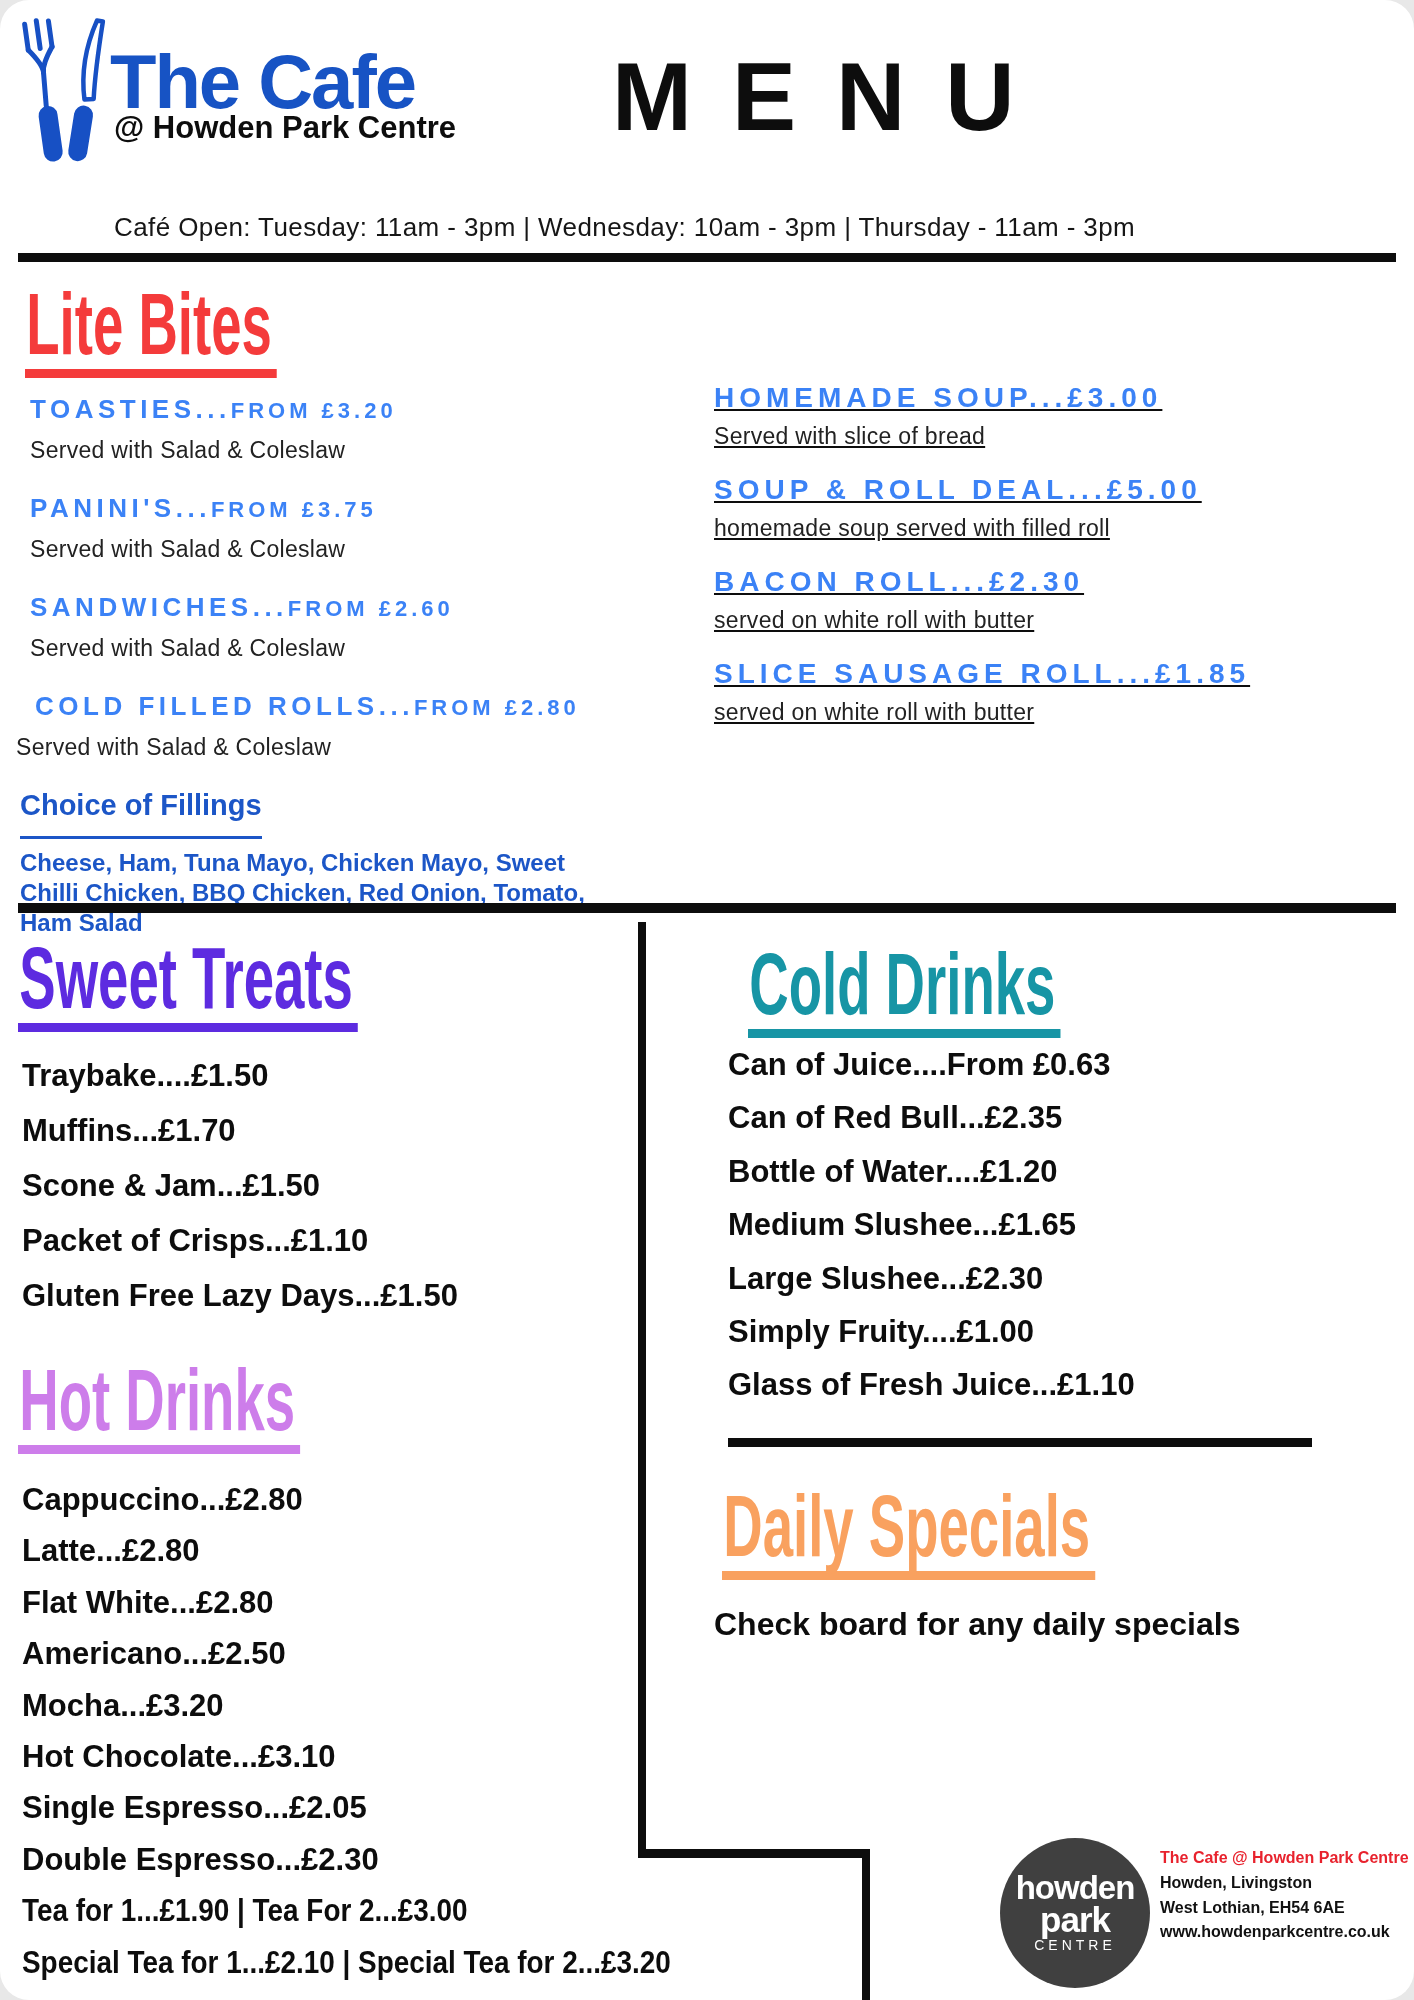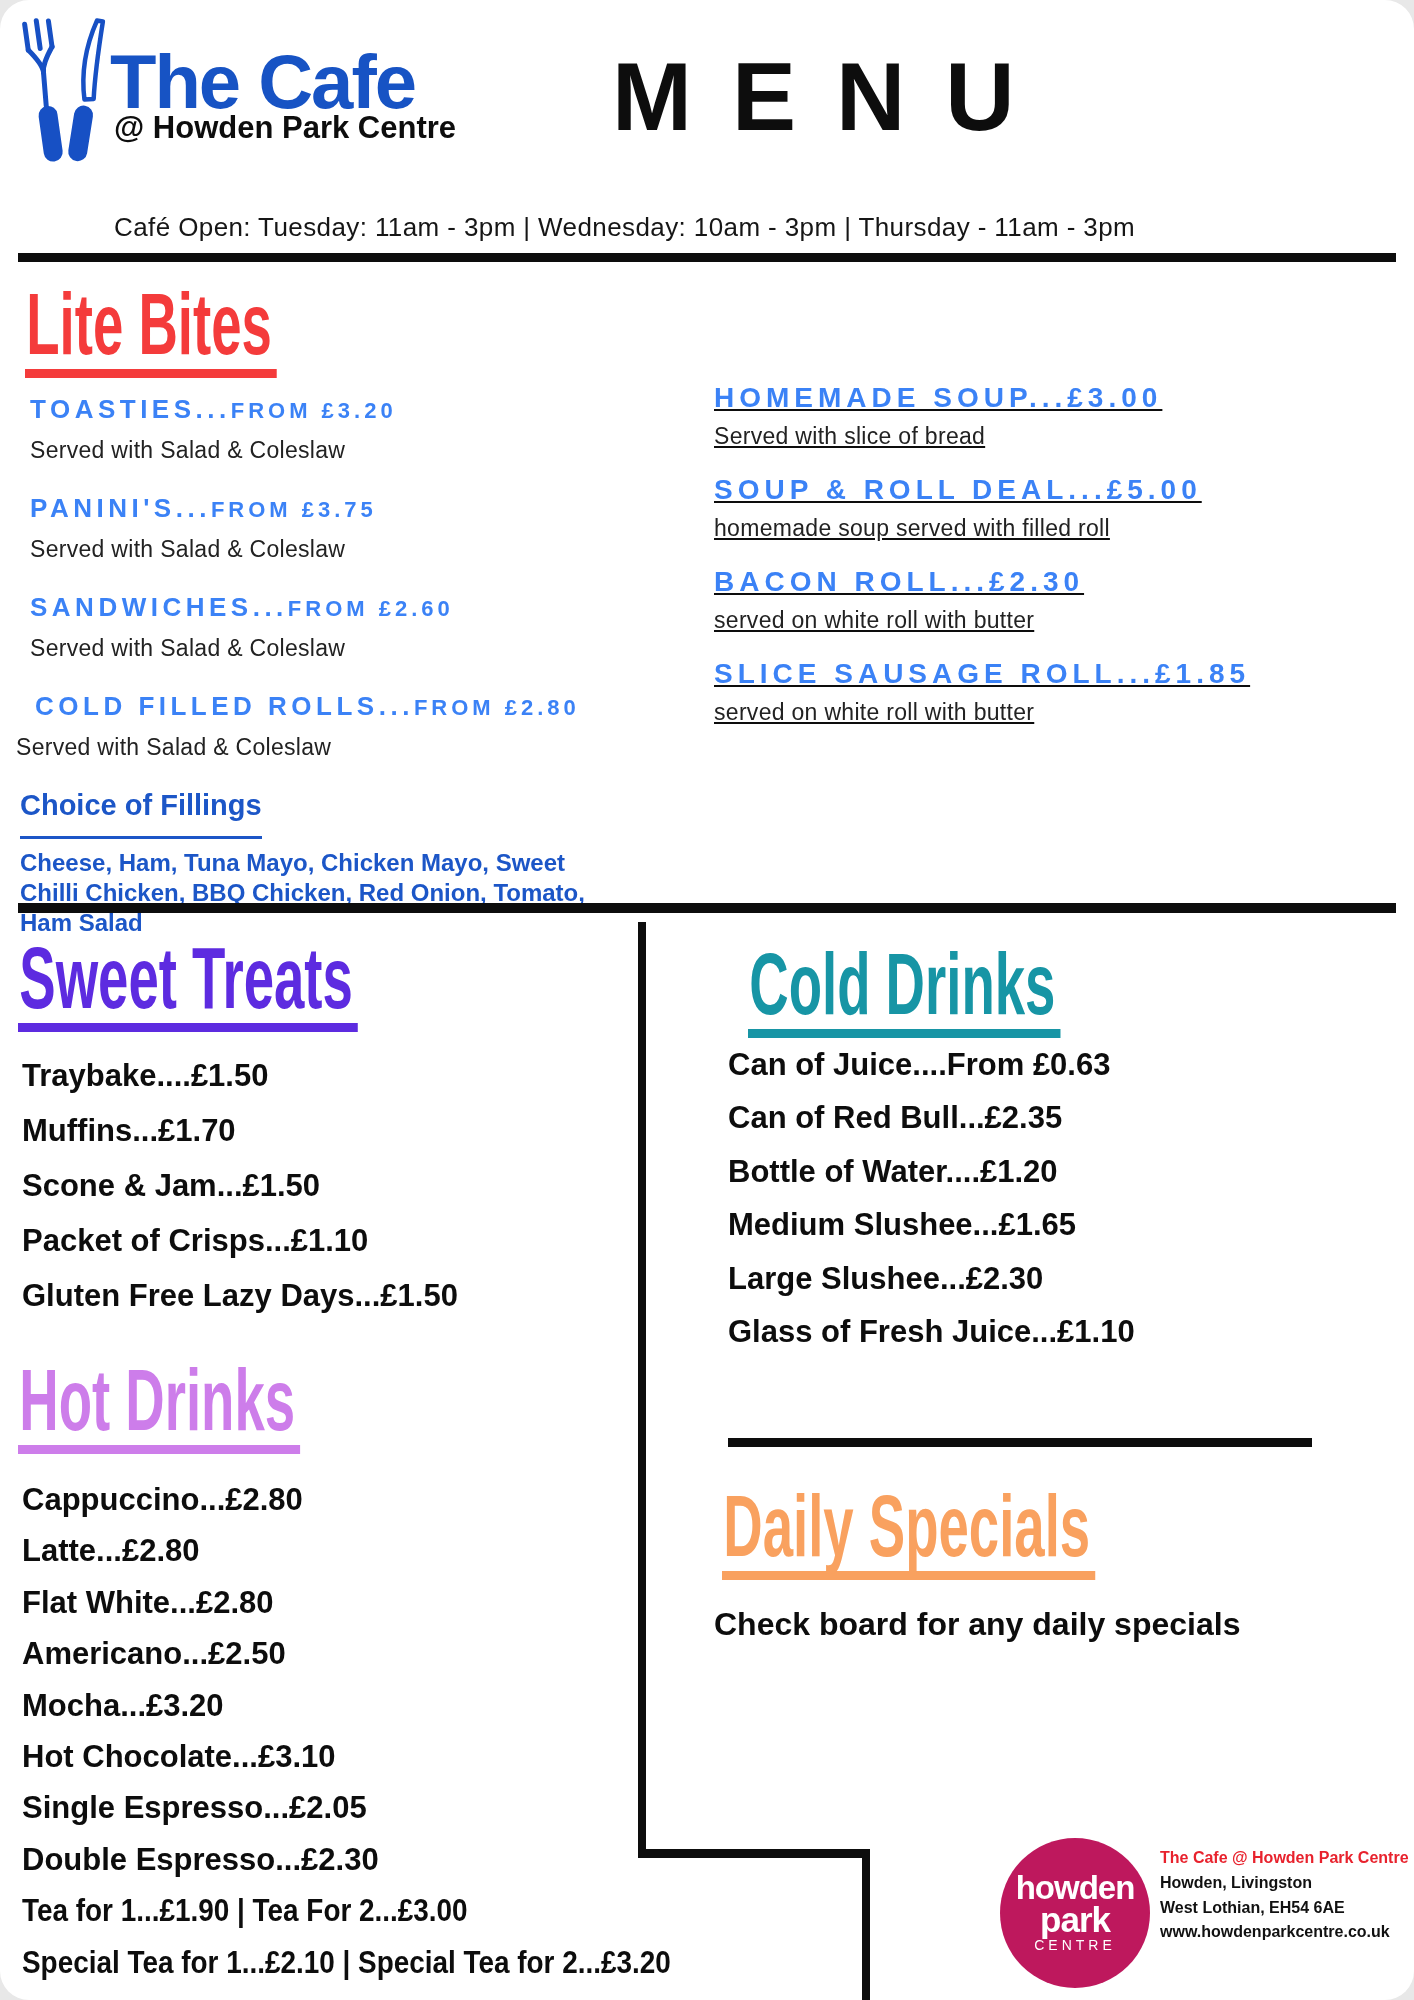--- a/index.html
+++ b/index.html
@@ -53,21 +53,21 @@
   .condensed{transform:scaleX(0.9);transform-origin:left center;}
   .rule-cold{left:728px;top:1438px;width:584px;height:9px;}
   .daily-note{left:714px;top:1606px;font-size:32px;font-weight:700;white-space:nowrap;color:#0d0d0d;}
   
   .div-v1{left:638px;top:922px;width:8px;height:933px;background:#0d0d0d;}
   .div-h{left:638px;top:1849px;width:232px;height:9px;background:#0d0d0d;}
   .div-v2{left:862px;top:1849px;width:8px;height:151px;background:#0d0d0d;}
   
   .logo-circle{
     left:1000px;top:1838px;width:150px;height:150px;border-radius:50%;
-    background:#be185d;color:#fff;display:flex;flex-direction:column;
+    background:#404040;color:#fff;display:flex;flex-direction:column;
     align-items:center;justify-content:center;text-align:center;
   }
   .logo-howden{font-size:33px;font-weight:700;line-height:0.95;letter-spacing:-1px;}
   .logo-park{font-size:35px;font-weight:700;line-height:0.95;letter-spacing:-1px;}
   .logo-centre{font-size:14px;font-weight:400;letter-spacing:4px;line-height:1.3;}
   .footer-text{left:1160px;top:1846px;}
   .ft-line{font-size:16px;font-weight:700;line-height:1.55;color:#111;white-space:nowrap;}
   .ft-name{color:#E8222D;}
 </style>
 </head>
@@ -177,20 +177,21 @@
     <div class="menu-line condensed">Special Tea for 1...£2.10 | Special Tea for 2...£3.20</div>
   </div>
 
   <div class="abs sec-head c-teal" style="left:748px;top:944px;">Cold Drinks</div>
   <div class="abs cold-items">
     <div class="menu-line">Can of Juice....From £0.63</div>
     <div class="menu-line">Can of Red Bull...£2.35</div>
     <div class="menu-line">Bottle of Water....£1.20</div>
     <div class="menu-line">Medium Slushee...£1.65</div>
     <div class="menu-line">Large Slushee...£2.30</div>
+    <div class="menu-line">Simply Fruity....£1.00</div>
     <div class="menu-line">Glass of Fresh Juice...£1.10</div>
   </div>
   <div class="abs rule rule-cold"></div>
 
   <div class="abs sec-head c-orange" style="left:722px;top:1486px;">Daily Specials</div>
   <div class="abs daily-note">Check board for any daily specials</div>
 
   <div class="abs logo-circle">
     <div class="logo-howden">howden</div>
     <div class="logo-park">park</div>

